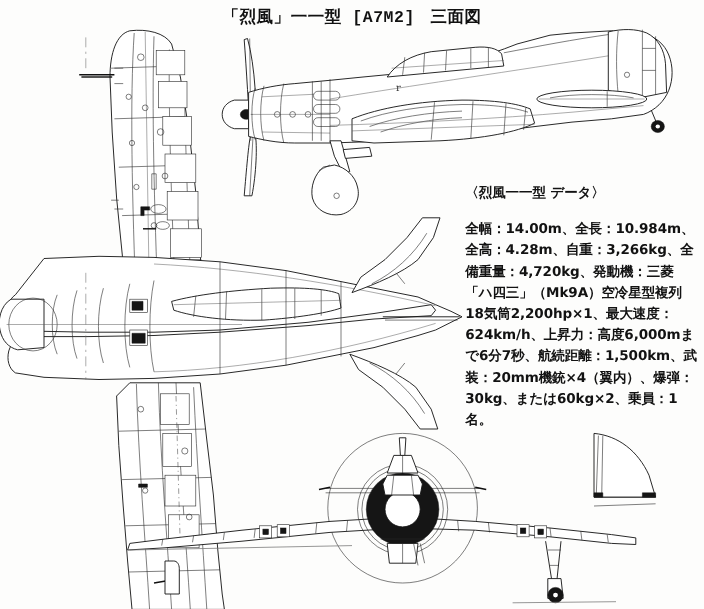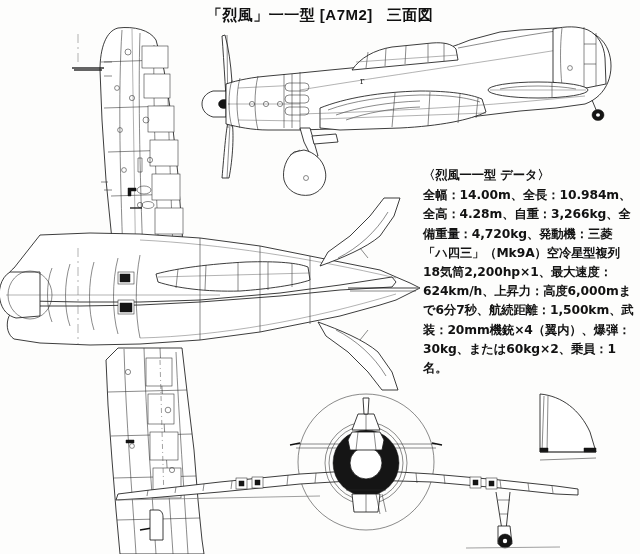--- a/index.html
+++ b/index.html
@@ -15,21 +15,21 @@
     overflow: hidden;
     font-family: "DejaVu Sans", sans-serif;
   }
 
   
   #title {
     position: absolute;
     left: 0; right: 0;
     top: 6px;
     text-align: center;
-    font-family: Liberation Sans, sans-serif;
+    font-family: Liberation Mono, monospace;
     font-weight: bold;
     font-size: 15px;
     letter-spacing: 0.5px;
     color: #111;
     white-space: nowrap;
   }
   #title .gap { display:inline-block; width: 14px; }
 
   
   #spec {
@@ -37,21 +37,21 @@
     left: 423px;
     top: 166px;
     width: 212px;
     font-family: "DejaVu Sans", sans-serif;
     font-size: 12.3px;
     line-height: 19.2px;
     font-weight: bold;
     color: #121212;
     letter-spacing: -0.1px;
   }
-  #spec .hdr { display: block; margin-bottom: 1px; }
+  #spec .hdr { display: block; margin-bottom: 14px; }
   #spec .body { display: block; }
 
   
   svg.draw {
     position: absolute;
     left: 0; top: 0;
     width: 640px;
     height: 554px;
     overflow: visible;
   }

